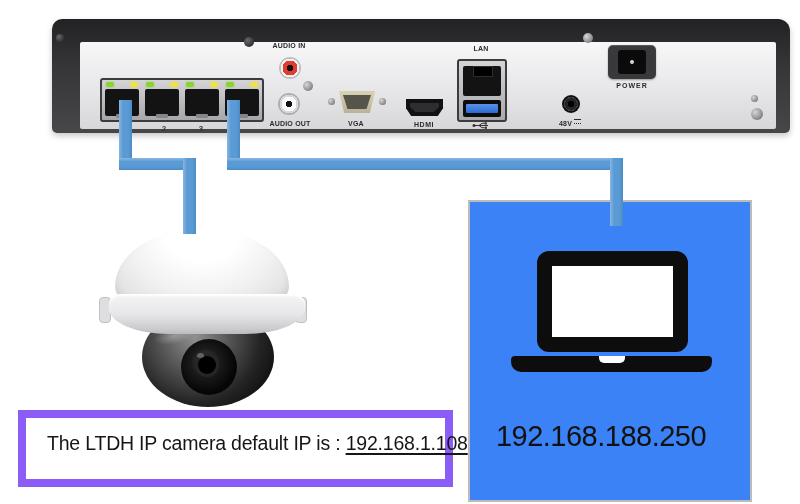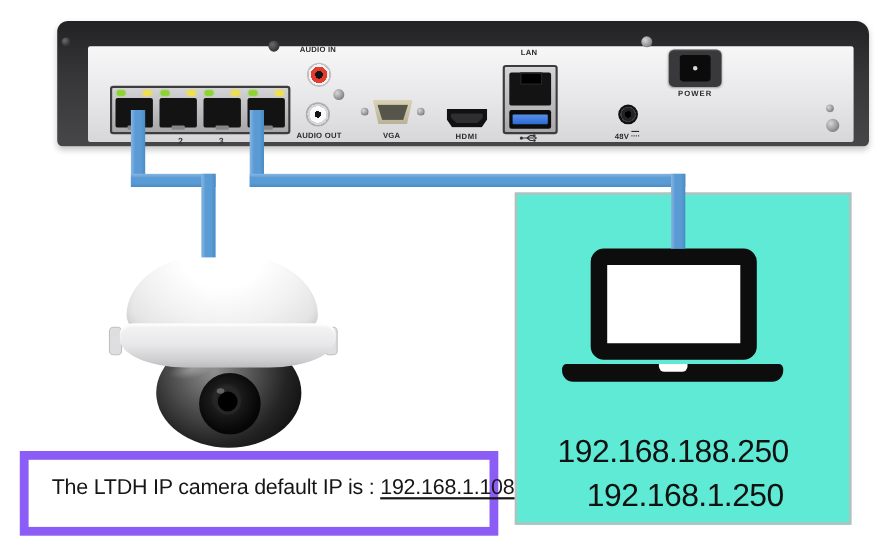--- a/index.html
+++ b/index.html
@@ -101,22 +101,22 @@
   .cam-cap{position:absolute;left:20px;top:3px;width:174px;height:72px;
            border-radius:87px 87px 22px 22px / 62px 62px 18px 18px;
            background:radial-gradient(ellipse at 50% 0%,#ffffff 30%,#f1f1f2 62%,#dededf 95%);
            box-shadow:inset 0 -5px 7px rgba(0,0,0,.08);}
   .cam-skirt{position:absolute;left:14px;top:66px;width:196px;height:40px;
            border-radius:12px 12px 60px 60px / 10px 10px 26px 26px;
            background:linear-gradient(180deg,#f5f5f6,#e7e7e9 50%,#cdcdd0 85%,#bcbcbf);
            box-shadow:inset 0 2px 2px #ffffff;}
 
   
-  .pc-box{position:absolute;left:468px;top:175px;width:306px;height:302px;z-index:2;
-          box-sizing:border-box;border:2px solid #bcbcbc;background:#5eead4;}
+  .pc-box{position:absolute;left:468px;top:200px;width:284px;height:302px;z-index:2;
+          box-sizing:border-box;border:2px solid #bcbcbc;background:#3b82f6;}
   .lt-screen{position:absolute;left:67px;top:49px;width:151px;height:101px;box-sizing:border-box;
              border:15px solid #0d0d0d;border-radius:12px;background:#fff;}
   .lt-base{position:absolute;left:41px;top:154px;width:201px;height:16px;background:#0d0d0d;
            border-radius:4px 4px 10px 10px;}
   .lt-base::after{content:"";position:absolute;left:50%;top:0;width:26px;height:7px;margin-left:-13px;
            background:#fff;border-radius:0 0 5px 5px;}
   .pc-ips{position:absolute;left:0;right:0;top:214px;text-align:center;color:#111;
           font-size:29px;line-height:40px;letter-spacing:-.5px;}
   .ip1{position:relative;left:-9px;}
   .ip2{position:relative;left:2px;}
@@ -215,21 +215,20 @@
     <div class="cam-nub" style="left:200px;top:69px;"></div>
     <div class="cam-cap"></div>
     <div class="cam-skirt"></div>
   </div>
 
   <div class="pc-box">
     <div class="lt-screen"></div>
     <div class="lt-base"></div>
     <div class="pc-ips">
       <div class="ip1">192.168.188.250</div>
-      <div class="ip2">192.168.1.250</div>
     </div>
   </div>
 
   <div class="note">
     <div><span>The LTDH IP camera default IP is : </span><span class="ip">192.168.1.108</span></div>
   </div>
 
 </div>
 
 </body></html>

